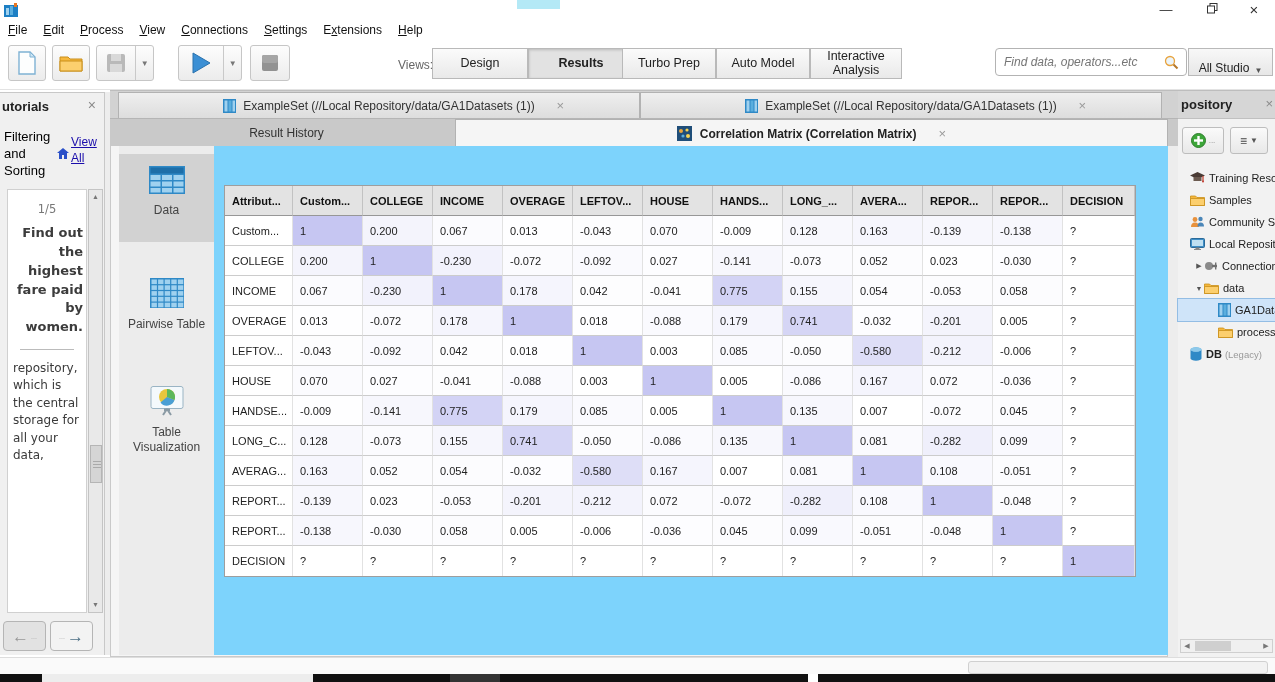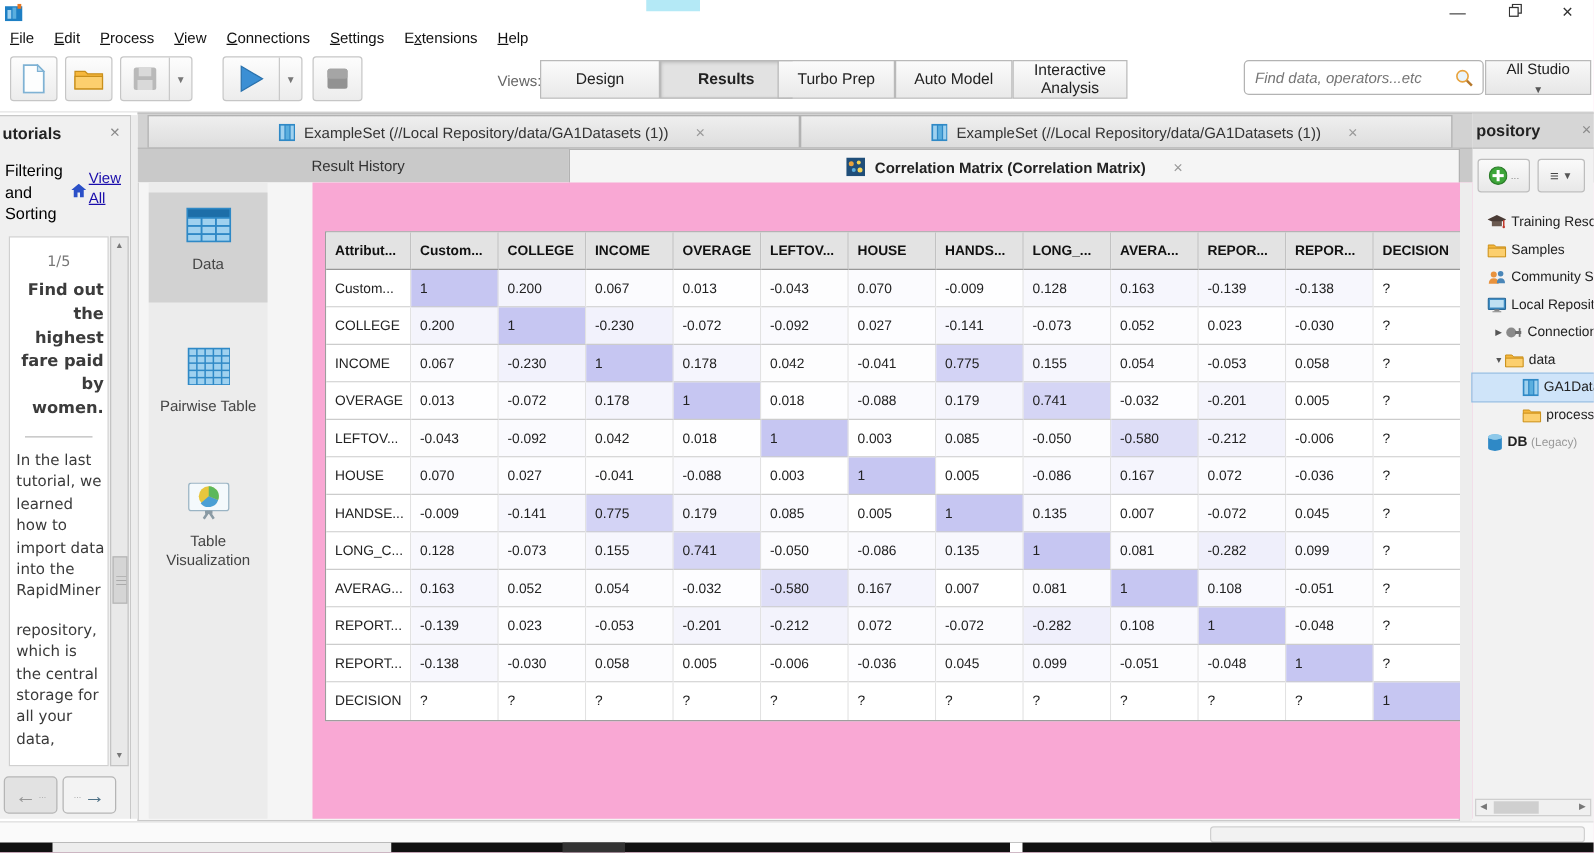--- a/index.html
+++ b/index.html
@@ -22,39 +22,39 @@
   #toolbar { left:0; top:40px; width:1275px; height:50px; background:#fff; border-bottom:1px solid #e3e3e3; }
   .tbtn { position:absolute; top:5px; height:36px; background:linear-gradient(#fdfdfd,#ececec); border:1px solid #c6c6c6; border-radius:3px; display:flex; align-items:center; justify-content:center; }
   .tbtn-split { display:flex; padding:0; }
   .tbtn-split .half { display:flex; align-items:center; justify-content:center; height:100%; }
   .tbtn-split .half.arrow { width:18px; border-left:1px solid #c9c9c9; font-size:8px; color:#777; }
   #views-label { left:398px; top:18px; font-size:12px; color:#666; }
   .viewbtn { position:absolute; top:8px; height:31px; background:linear-gradient(#fbfbfb,#e9e9e9); border:1px solid #b9b9b9; font-size:12.5px; color:#222; display:flex; align-items:center; justify-content:center; text-align:center; line-height:1.1; }
   .viewbtn.active { background:#e2e2e2; font-weight:bold; box-shadow:inset 0 1px 3px rgba(0,0,0,.18); }
   #search-box { left:995px; top:8px; width:192px; height:28px; border:1px solid #b3b3b3; border-radius:4px; background:#fff; display:flex; align-items:center; }
   #search-input { border:none; outline:none; flex:1; font-size:12px; font-style:italic; color:#999; padding-left:8px; background:transparent; font-family:"Liberation Sans",sans-serif; }
-  #scope-btn { left:1188px; top:8px; width:85px; height:28px; background:linear-gradient(#f8f8f8,#e7e7e7); border:1px solid #b9b9b9; font-size:12px; color:#222; display:flex; align-items:center; justify-content:center; gap:5px;flex-direction:column; }
+  #scope-btn { left:1188px; top:8px; width:85px; height:28px; background:linear-gradient(#f8f8f8,#e7e7e7); border:1px solid #b9b9b9; font-size:12px; color:#222; display:flex; align-items:flex-end; justify-content:center; gap:5px; }
   .dd-arrow { font-size:8px; color:#555; }
 
   
   #tabstrip1 { left:110px; top:90px; width:1165px; height:28px; background:#d2d2d2; border-top:1px solid #bdbdbd; }
   .rtab { position:absolute; top:1px; height:27px; background:linear-gradient(#efefef,#ddd); border:1px solid #b2b2b2; display:flex; align-items:center; justify-content:center; gap:7px; font-size:12px; color:#333; }
   .rtab .closex { position:absolute; right:75px; color:#9a9a9a; font-size:13px; }
   #tabstrip2 { left:110px; top:118px; width:1165px; height:28px; background:#c9c9c9; border-top:1px solid #b5b5b5; }
   #tab-result-history { position:absolute; left:8px; top:0; width:337px; height:28px; display:flex; align-items:center; justify-content:center; font-size:12px; color:#333; }
   #tab-corr { position:absolute; left:345px; top:0; width:713px; height:28px; background:#f5f5f5; border:1px solid #b2b2b2; border-bottom:none; display:flex; align-items:center; justify-content:center; gap:8px; font-size:12px; font-weight:bold; color:#222; }
   #tab-corr .closex { color:#9a9a9a; font-size:13px; font-weight:normal; margin-left:14px; }
 
   
   #content { left:110px; top:146px; width:1058px; height:511px; background:#f5f5f5; border:1px solid #c9c9c9; border-top:none; }
   #results-sidebar { position:absolute; left:8px; top:0; width:95px; height:509px; background:#ececec; }
   .side-item { position:absolute; left:0; width:95px; text-align:center; }
   .side-item.active { background:#d2d2d2; }
   .side-item .lbl { font-size:12px; color:#444; line-height:1.25; margin-top:5px; }
-  #white-area { position:absolute; left:103px; top:0; width:954px; height:509px; background:#f9a8d4;margin-left:36px; }
+  #white-area { position:absolute; left:103px; top:0; width:954px; height:509px; background:#7dd3fc; }
 
   
   #correlation-table { position:absolute; left:10px; top:39px; border:1px solid #9e9e9e; background:#fff; }
   .mx-row { display:flex; height:30px; }
   .mx-cell { width:70px; height:30px; font-size:11px; color:#222; padding:0 4px 0 7px; display:flex; align-items:center; border-right:1px solid #e2e2e2; border-bottom:1px solid #ccc; overflow:hidden; white-space:nowrap; background:#fff; }
   .mx-row .mx-cell:last-child { width:72px; }
   .mx-first { width:68px !important; background:#fff !important; }
   .mx-head .mx-cell { background:#e3e3e3 !important; font-weight:bold; border-right:1px solid #c2c2c2; border-bottom:1px solid #979797; color:#111; }
   .mx-row:last-child .mx-cell { border-bottom:none; }
 
@@ -509,21 +509,20 @@
   <span id="tut-homeicon">
     <svg width="12" height="11" viewBox="0 0 12 11">
         <path d="M6 0 L12 5 H10 V11 H7 V7 H5 V11 H2 V5 H0 Z" fill="#2b50c8"></path>
       </svg>
   </span>
   <a id="tut-viewall">View All</a>
   <div id="tut-card">
     <div id="tut-step">1/5</div>
     <div id="tut-heading">Find out the highest fare paid by women.</div>
     <hr id="tut-hr">
-    <p class="tut-para">In the last tutorial, we learned how to import data into the RapidMiner</p>
     <p class="tut-para">repository, which is the central storage for all your data,</p>
   </div>
   <div id="tut-vscroll">
     <span class="scr-arrow" style="top:0;">▲</span>
     <div id="tut-thumb"></div>
     <span class="scr-arrow" style="bottom:0;">▼</span>
   </div>
   <div class="tut-nav" id="tut-back">
     <span class="aw">←</span>
       <span class="dots">...</span>

